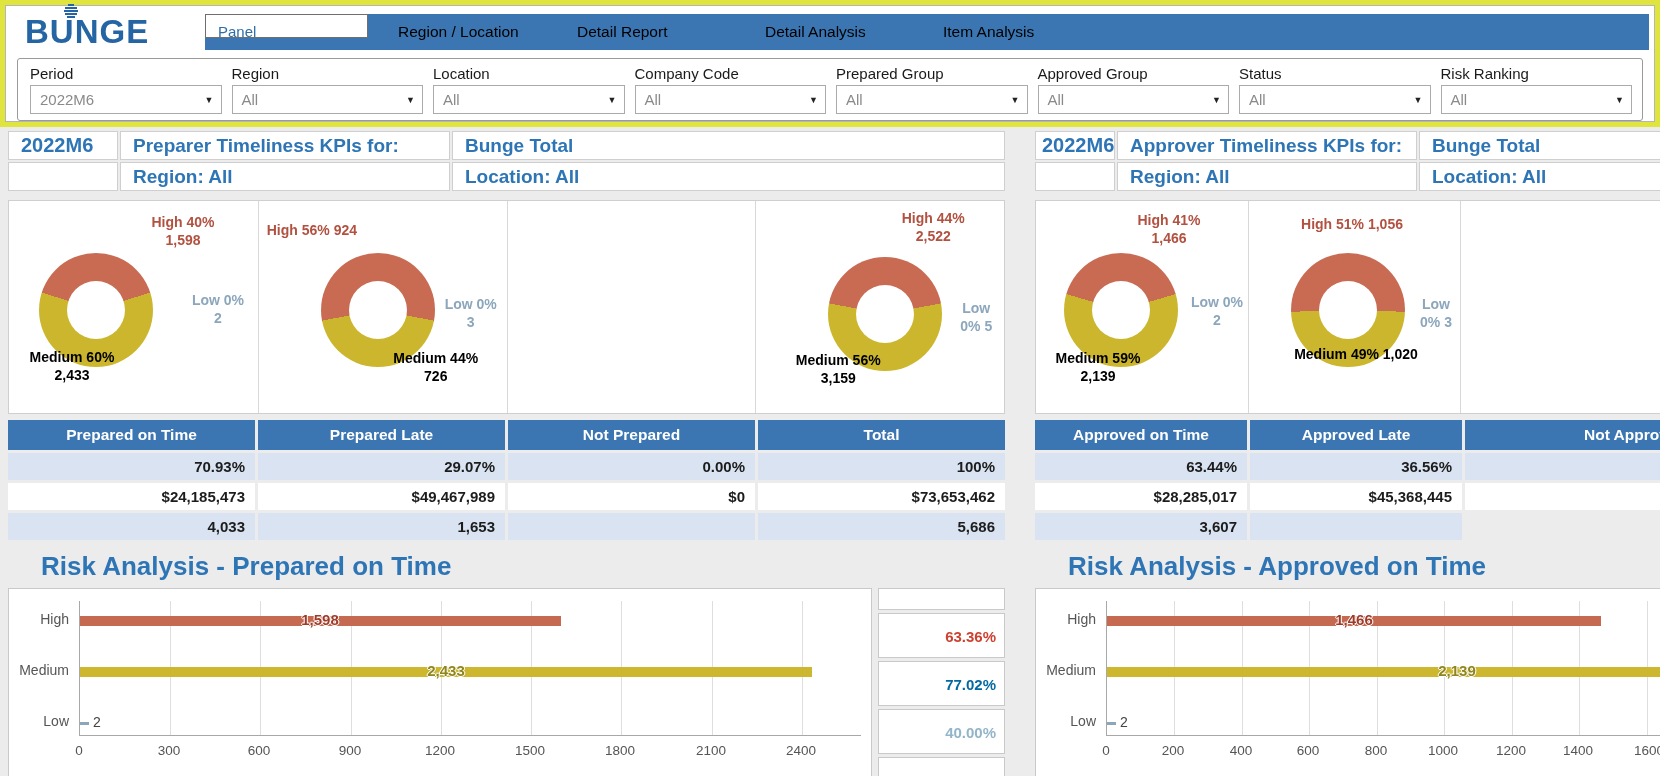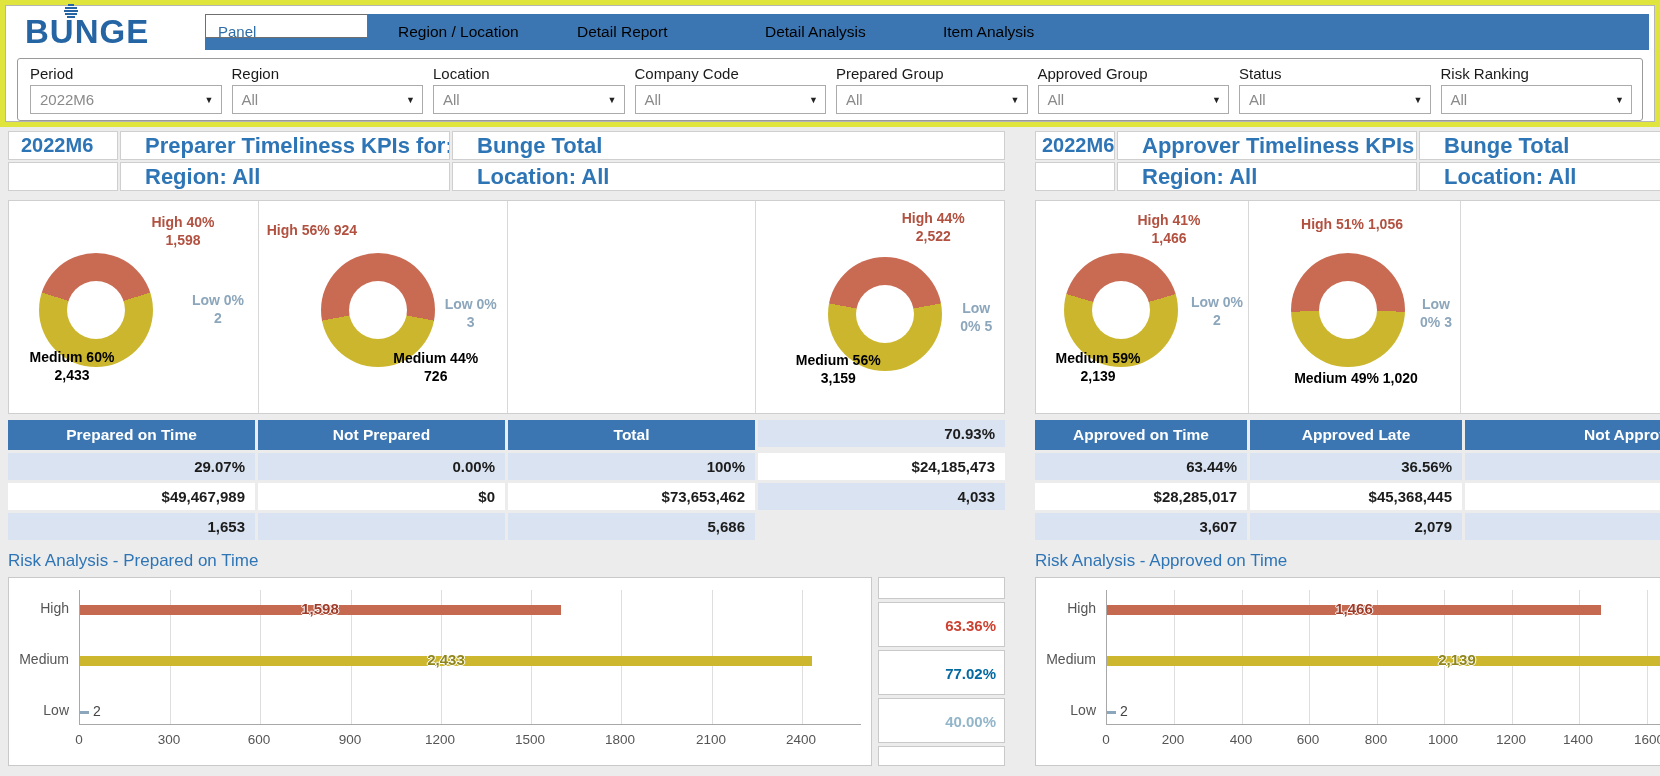--- a/index.html
+++ b/index.html
@@ -31,22 +31,22 @@
     font-size:9px; color:#222; }
 
   
   .section { position:absolute; top:131px; }
   .sec-left { left:8px; width:997px; }
   .sec-right { left:1035px; width:770px; }
 
   .kpi-header { display:grid; grid-auto-rows:29px; gap:2px; }
   .kpi-left { grid-template-columns:110px 330px 1fr; }
   .kpi-right { grid-template-columns:80px 300px 1fr; }
-  .kpi-cell { background:#fff; border:1px solid #cfcfcf; line-height:27px; padding-left:24px;
-    color:#2E75B6; font-weight:bold; font-size:22px; white-space:nowrap; overflow:hidden; }
+  .kpi-cell { background:#fff; border:1px solid #cfcfcf; line-height:27px; padding-left:12px;
+    color:#2E75B6; font-weight:bold; font-size:19px; white-space:nowrap; overflow:hidden; }
   .kpi-period { font-size:20px; padding-left:12px; }
 
   .donut-grid { margin-top:9px; background:#fff; border:1px solid #cfcfcf; display:grid; height:214px; }
   .dg-left { grid-template-columns:repeat(4,1fr); }
   .dg-right { grid-template-columns:212px 212px 1fr; }
   .donut-cell { position:relative; border-left:1px solid #d8d8d8; }
   .donut-cell:first-child { border-left:none;padding-left:9px; }
   .donut { position:absolute; width:114px; height:114px; border-radius:50%; }
   .donut::after { content:""; position:absolute; inset:28px; background:#fff; border-radius:50%; }
   .dlabel { position:absolute; font-weight:bold; font-size:14px; line-height:18px; text-align:center; }
@@ -54,21 +54,21 @@
 
   .data-table { margin-top:6px; display:grid; gap:3px; }
   .dt-left { grid-template-columns:repeat(4,1fr); }
   .dt-right { grid-template-columns:212px 212px 1fr; }
   .th { background:#3B76B2; color:#fff; font-weight:bold; font-size:15.5px; text-align:center;
     height:30px; line-height:30px; white-space:nowrap; overflow:hidden; }
   .td { font-size:15px; font-weight:bold; color:#1c1c1c; text-align:right; padding-right:10px;
     height:27px; line-height:27px; }
   .row-alt { background:#D9E3F1; } .row-white { background:#fff; }
 
-  .risk-title { margin-top:11px; color:#2E75B6; font-weight:normal; font-size:17px; }
+  .risk-title { margin-top:11px; color:#2E75B6; font-weight:bold; font-size:26px;margin-left:33px; }
   .chart-wrap { margin-top:6px; display:flex;justify-content:center; }
   .chart-box { position:relative; background:#fff; border:1px solid #c9c9c9; height:189px; }
   .cb-left { width:864px; } .cb-right { width:770px; }
   .plot { position:absolute; left:70px; top:12px; height:135px;
     border-left:1px solid #a8a8a8; border-bottom:1px solid #a8a8a8; }
   .pl-left { width:782px; } .pl-right { width:690px; }
   .gridline { position:absolute; top:0; bottom:0; width:1px; background:#dedede; }
   .bar { position:absolute; left:0; height:10px; }
   .bar-high { background:#C56A50; top:15px; }
   .bar-med { background:#CDB72E; top:66px; }
@@ -224,20 +224,21 @@
         </div>
       <div class="dlabel dl-med" style="left:16px;top:150px;width:132px">
         <div>Medium 56%</div>
           <div>3,159</div>
         </div>
     </div>
   </div>
 
   <div class="data-table dt-left">
     <div class="th">Prepared on Time</div>
+    <div class="th">Prepared Late</div>
     <div class="th">Not Prepared</div>
     <div class="th">Total</div>
     <div class="td row-alt">70.93%</div>
     <div class="td row-alt">29.07%</div>
     <div class="td row-alt">0.00%</div>
     <div class="td row-alt">100%</div>
     <div class="td row-white">$24,185,473</div>
     <div class="td row-white">$49,467,989</div>
     <div class="td row-white">$0</div>
     <div class="td row-white">$73,653,462</div>
@@ -319,40 +320,39 @@
     <div class="donut-cell">
       <div class="donut" style="left:42px;top:52px;background:conic-gradient(from -91.8deg,#C96A52 0 51%,#CBB62D 51% 100%)"></div>
       <div class="dlabel dl-high" style="left:8px;top:14px;width:190px">
         <div>High 51% 1,056</div>
           <div></div>
         </div>
       <div class="dlabel dl-low" style="left:162px;top:94px;width:50px">
         <div>Low</div>
           <div>0% 3</div>
         </div>
-      <div class="dlabel dl-med" style="left:12px;top:168px;width:190px">
+      <div class="dlabel dl-med" style="left:12px;top:144px;width:190px">
         <div>Medium 49% 1,020</div>
           <div></div>
         </div>
     </div>
     <div class="donut-cell"></div>
   </div>
 
   <div class="data-table dt-right">
     <div class="th">Approved on Time</div>
     <div class="th">Approved Late</div>
     <div class="th">Not Approved</div>
     <div class="td row-alt">63.44%</div>
     <div class="td row-alt">36.56%</div>
     <div class="td row-alt"></div>
     <div class="td row-white">$28,285,017</div>
     <div class="td row-white">$45,368,445</div>
     <div class="td row-white"></div>
     <div class="td row-alt">3,607</div>
-    <div class="td row-alt">2,079</div>
     <div class="td row-alt"></div>
   </div>
 
   <div class="risk-title">Risk Analysis - Approved on Time</div>
 
   <div class="chart-wrap">
     <div class="chart-box cb-right">
       <div class="ylab" style="top:22px">High</div>
       <div class="ylab" style="top:73px">Medium</div>
       <div class="ylab" style="top:124px">Low</div>

